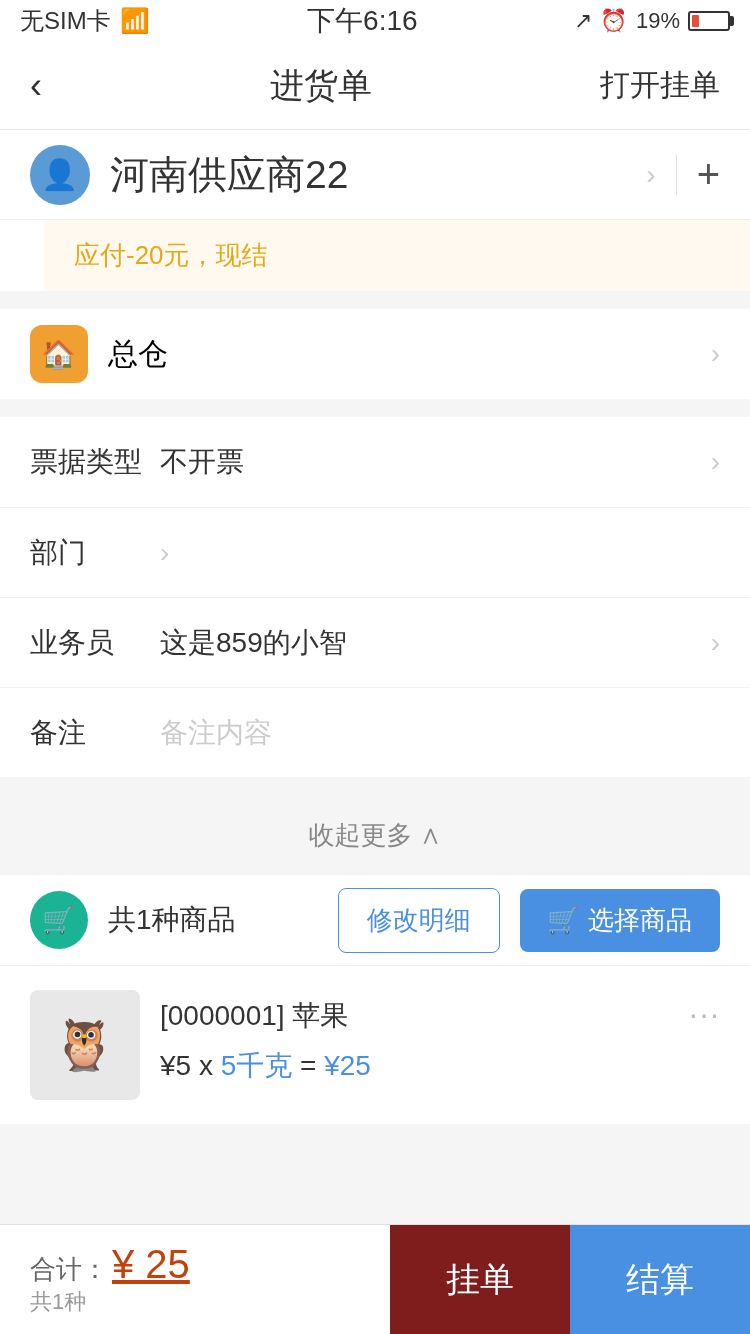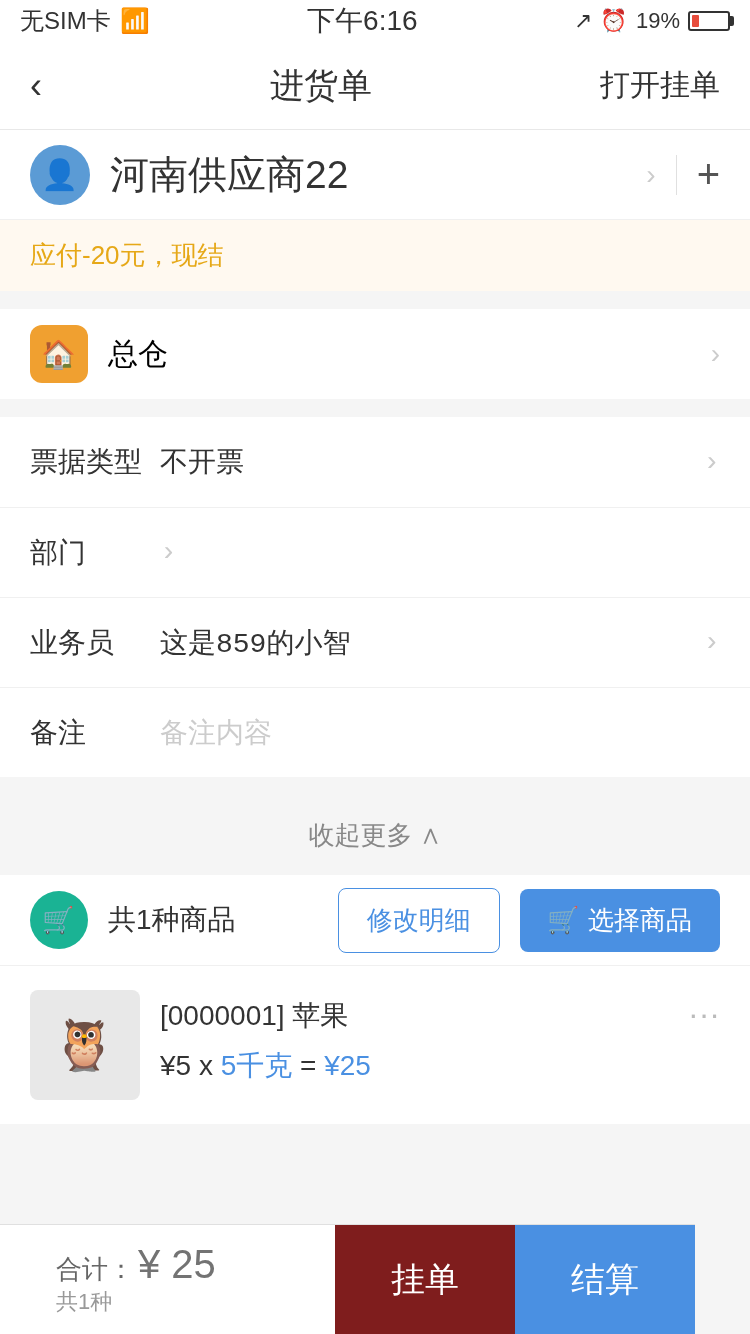--- a/index.html
+++ b/index.html
@@ -104,20 +104,21 @@
     .supplier-add {
       font-size: 40px; color: #555; cursor: pointer;
     }
 
     
     .notice-bar {
       background: #fff9f0;
       padding: 18px 30px;
       color: #e6a817;
       font-size: 26px;
+      margin-left: 44px;
     }
 
     
     .warehouse-row {
       display: flex;
       align-items: center;
       padding: 0 30px;
       height: 90px;
     }
     .warehouse-icon {
@@ -133,21 +134,20 @@
     .row-chevron { color: #ccc; font-size: 28px; }
 
     
     .form-row {
       display: flex;
       align-items: center;
       padding: 0 30px;
       height: 90px;
       border-top: 1px solid #f0f0f0;
       background: #fff;
-      font-family: Liberation Mono, monospace;
     }
     .form-label {
       width: 130px;
       font-size: 28px;
       color: #333;
       flex-shrink: 0;
     }
     .form-value {
       flex: 1;
       font-size: 28px;
@@ -238,36 +238,35 @@
     }
     .product-price .highlight { color: #4a90e2; }
     .product-more {
       color: #bbb; font-size: 32px; cursor: pointer;
       display: flex; align-items: flex-start; padding-top: 6px;
     }
 
     
     .bottom-bar {
       position: fixed;
-      bottom: 0; left: 0; width: 695px;
+      bottom: 0; left: 0; width: 750px;
       height: 110px;
       display: flex;
       background: #fff;
       border-top: 1px solid #e0e0e0;
-      padding-left: 26px;
     }
     .bottom-total {
       flex: 1;
       display: flex;
       flex-direction: column;
       justify-content: center;
       padding: 0 30px;
     }
     .total-label { font-size: 26px; color: #666; }
-    .total-amount { font-size: 40px; color: #737373; font-weight: 500; }
+    .total-amount { font-size: 40px; color: #c2410c; font-weight: 500; text-decoration: underline; }
     .total-count { font-size: 22px; color: #999; }
     .btn-hang {
       width: 180px;
       background: #7f1d1d;
       color: #fff;
       font-size: 34px;
       display: flex; align-items: center; justify-content: center;
       cursor: pointer;
     }
     .btn-checkout {

